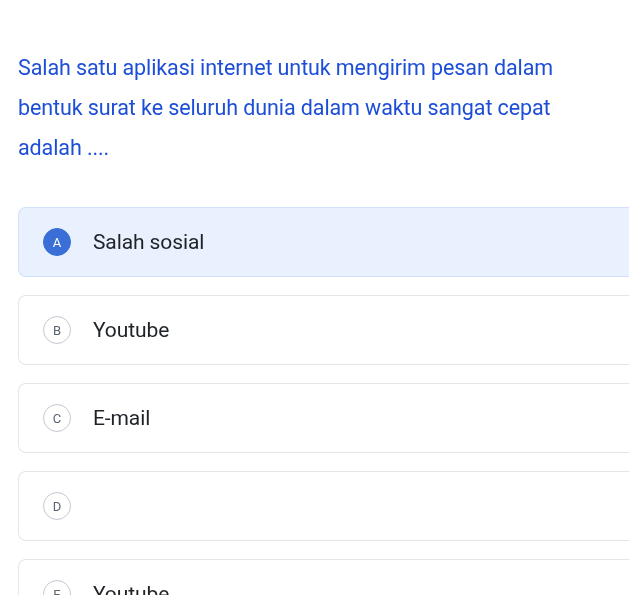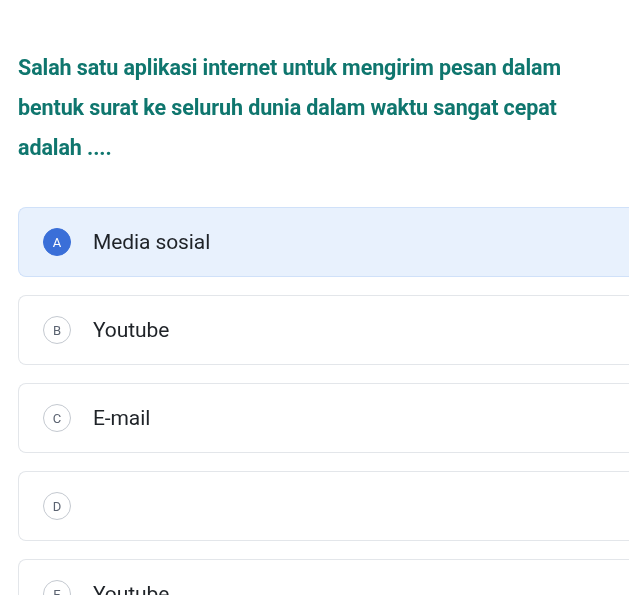--- a/index.html
+++ b/index.html
@@ -13,22 +13,22 @@
       width: 629px;
       height: 595px;
       overflow: hidden;
     }
     .container {
       padding: 48px 0 0 18px;
     }
     .question {
       font-size: 21.5px;
       line-height: 1.85;
-      color: #0f766e;
-      font-weight: 700;
+      color: #1d4ed8;
+      font-weight: 400;
       padding-right: 18px;
       margin-bottom: 40px;
       letter-spacing: -0.1px;
     }
     .options {
       display: flex;
       flex-direction: column;
       gap: 18px;
     }
     .option {
@@ -75,21 +75,21 @@
     }
   </style>
 </head>
 <body>
 
 <div class="container">
   <div class="question">Salah satu aplikasi internet untuk mengirim pesan dalam bentuk surat ke seluruh dunia dalam waktu sangat cepat adalah ....</div>
   <div class="options">
     <div class="option selected">
       <div class="option-letter">A</div>
-      <div class="option-text">Media sosial</div>
+      <div class="option-text">Salah sosial</div>
     </div>
     <div class="option">
       <div class="option-letter">B</div>
       <div class="option-text">Youtube</div>
     </div>
     <div class="option">
       <div class="option-letter">C</div>
       <div class="option-text">E-mail</div>
     </div>
     <div class="option">

